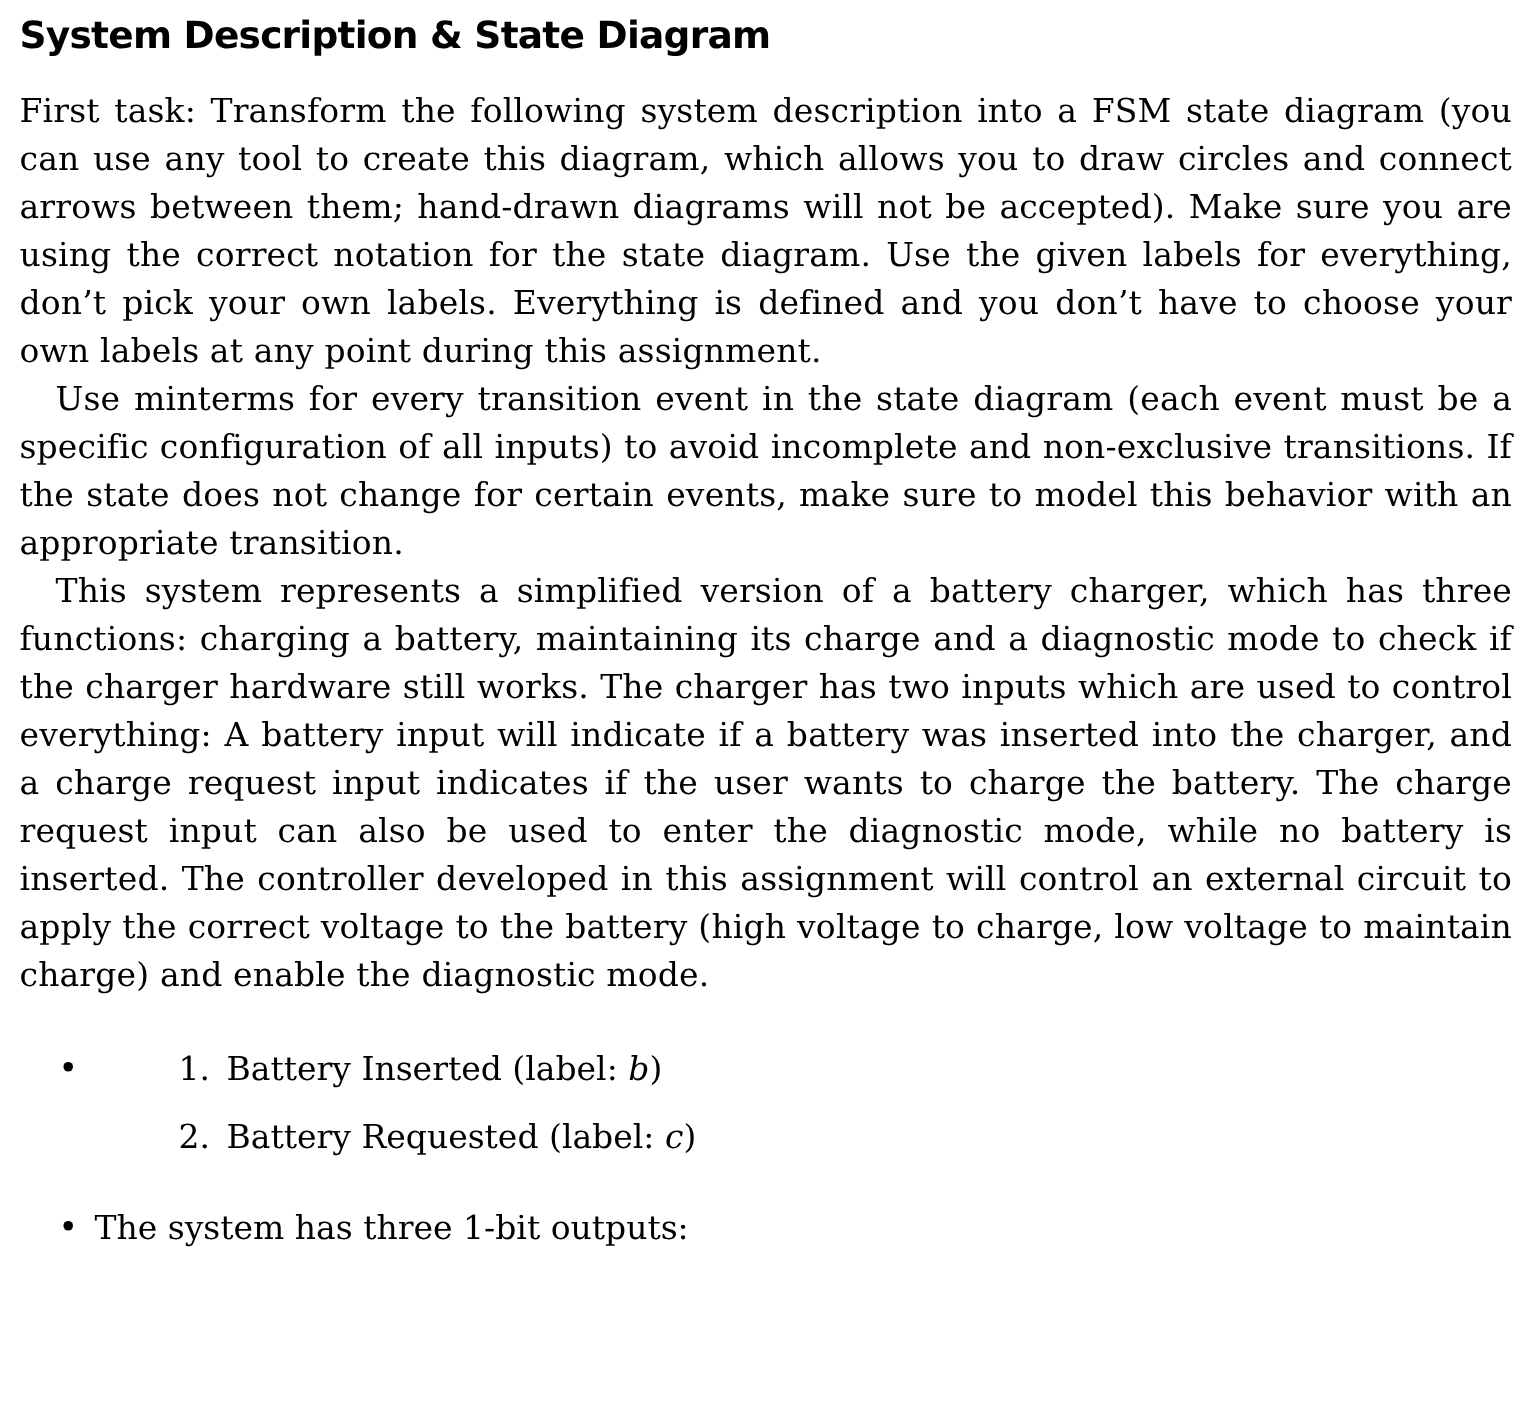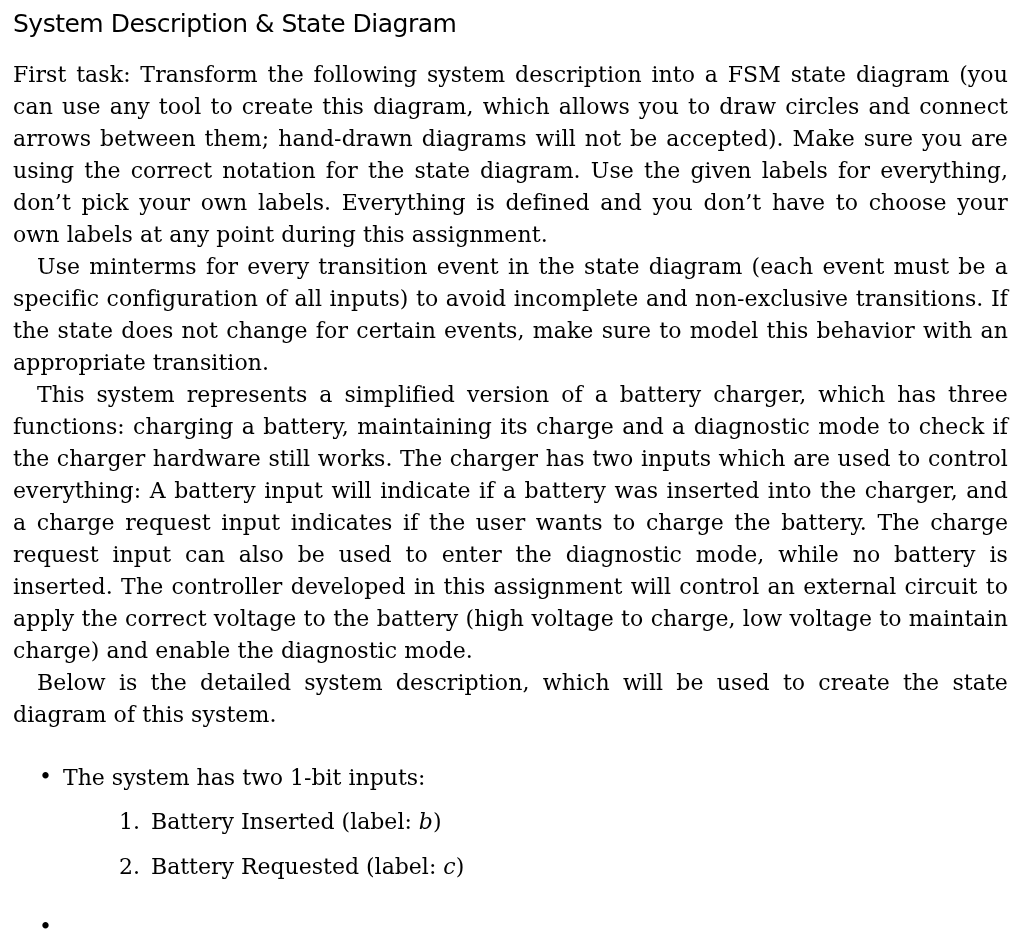--- a/index.html
+++ b/index.html
@@ -13,21 +13,21 @@
     overflow: hidden;
     font-family: "DejaVu Serif", "Liberation Serif", serif;
   }
   .page {
     width: 1024px;
     height: 948px;
     padding: 8px 16px 0 13px;
   }
   .doc-title {
     font-family: "DejaVu Sans", "Liberation Sans", sans-serif;
-    font-weight: normal;
+    font-weight: bold;
     font-size: 25px;
     letter-spacing: -0.5px;
     line-height: 1.15;
     margin: 2px 0 20px 0;
   }
   .para {
     font-size: 22px;
     line-height: 32px;
     text-align: justify;
     letter-spacing: 0.1px;
@@ -70,42 +70,41 @@
 <div class="page">
 
   <h1 class="doc-title">System Description &amp; State Diagram</h1>
 
   <p class="para">First task: Transform the following system description into a FSM state diagram (you can use any tool to create this diagram, which allows you to draw circles and connect arrows between them; hand-drawn diagrams will not be accepted). Make sure you are using the correct notation for the state diagram. Use the given labels for everything, don’t pick your own labels. Everything is defined and you don’t have to choose your own labels at any point during this assignment.</p>
 
   <p class="para indent">Use minterms for every transition event in the state diagram (each event must be a specific configuration of all inputs) to avoid incomplete and non-exclusive transitions. If the state does not change for certain events, make sure to model this behavior with an appropriate transition.</p>
 
   <p class="para indent">This system represents a simplified version of a battery charger, which has three functions: charging a battery, maintaining its charge and a diagnostic mode to check if the charger hardware still works. The charger has two inputs which are used to control everything: A battery input will indicate if a battery was inserted into the charger, and a charge request input indicates if the user wants to charge the battery. The charge request input can also be used to enter the diagnostic mode, while no battery is inserted. The controller developed in this assignment will control an external circuit to apply the correct voltage to the battery (high voltage to charge, low voltage to maintain charge) and enable the diagnostic mode.</p>
 
-  <p class="para indent">Below is the detailed system description, which will be used to create the state diagram of this system.</p>
 
   <div class="bullet-list">
 
     <div class="bullet-item">
       <span class="bullet-marker">•</span>
-      <span>The system has two 1-bit inputs:</span>
 
       <div class="enum-list">
 
         <div class="enum-item">
           <span class="enum-number">1.</span>
           <span class="it">Battery Inserted</span><span> (label: </span><span class="mathvar">b</span><span>)</span>
         </div>
 
         <div class="enum-item">
           <span class="enum-number">2.</span>
           <span class="it">Battery Requested</span><span> (label: </span><span class="mathvar">c</span><span>)</span>
         </div>
 
       </div>
     </div>
 
     <div class="bullet-item second">
       <span class="bullet-marker">•</span>
+      <span>The system has three 1-bit outputs:</span>
     </div>
 
   </div>
 
 </div>
 
 </body></html>

